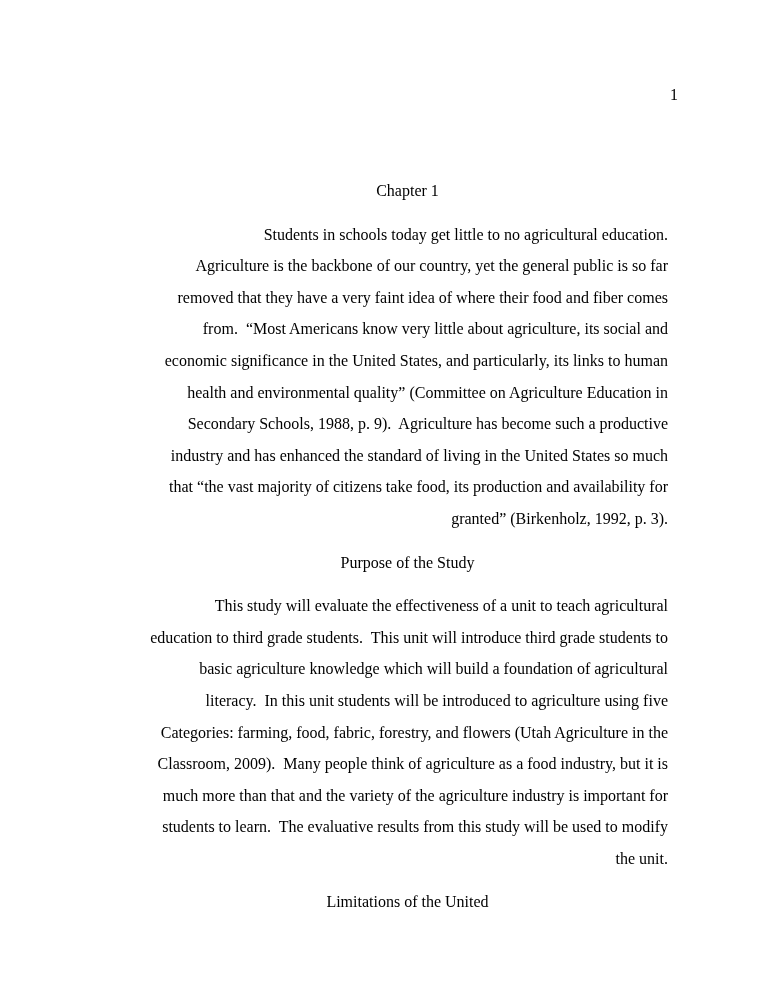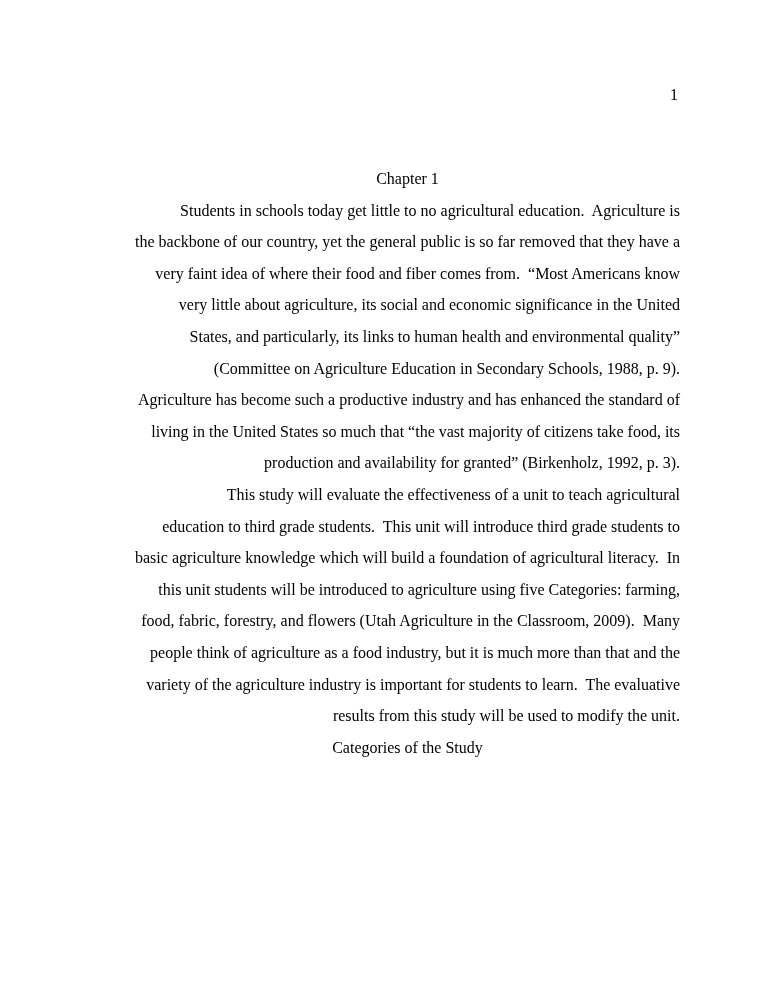--- a/index.html
+++ b/index.html
@@ -25,21 +25,21 @@
   }
   .content {
     position: absolute;
     top: 163px;
     left: 135px;
     width: 545px;
     font-size: 16px;
     line-height: 31.6px;
   }
   .content p {
-    margin: 0;
+    margin: 12px;
     padding: 0;
     white-space: pre-wrap;
   }
   .center {
     text-align: center;
   }
   .body-para {
     text-align: right;
     text-indent: 45px;
   }
@@ -51,21 +51,22 @@
 
   <div class="page-number">1</div>
 
   <div class="content">
 
     <p class="center">Chapter 1</p>
 
 
     <p class="body-para">Students in schools today get little to no agricultural education.  Agriculture is the backbone of our country, yet the general public is so far removed that they have a very faint idea of where their food and fiber comes from.  “Most Americans know very little about agriculture, its social and economic significance in the United States, and particularly, its links to human health and environmental quality” (Committee on Agriculture Education in Secondary Schools, 1988, p. 9).  Agriculture has become such a productive industry and has enhanced the standard of living in the United States so much that “the vast majority of citizens take food, its production and availability for granted” (Birkenholz, 1992, p. 3).</p>
 
+    <p class="center">Purpose of the Study</p>
 
     <p class="body-para">This study will evaluate the effectiveness of a unit to teach agricultural education to third grade students.  This unit will introduce third grade students to basic agriculture knowledge which will build a foundation of agricultural literacy.  In this unit students will be introduced to agriculture using five Categories: farming, food, fabric, forestry, and flowers (Utah Agriculture in the Classroom, 2009).  Many people think of agriculture as a food industry, but it is much more than that and the variety of the agriculture industry is important for students to learn.  The evaluative results from this study will be used to modify the unit.</p>
 
 
 
-    <p class="center">Categories of the Study</p>
+    <p class="center">Limitations of the United</p>
 
   </div>
 </div>
 
 </body></html>

